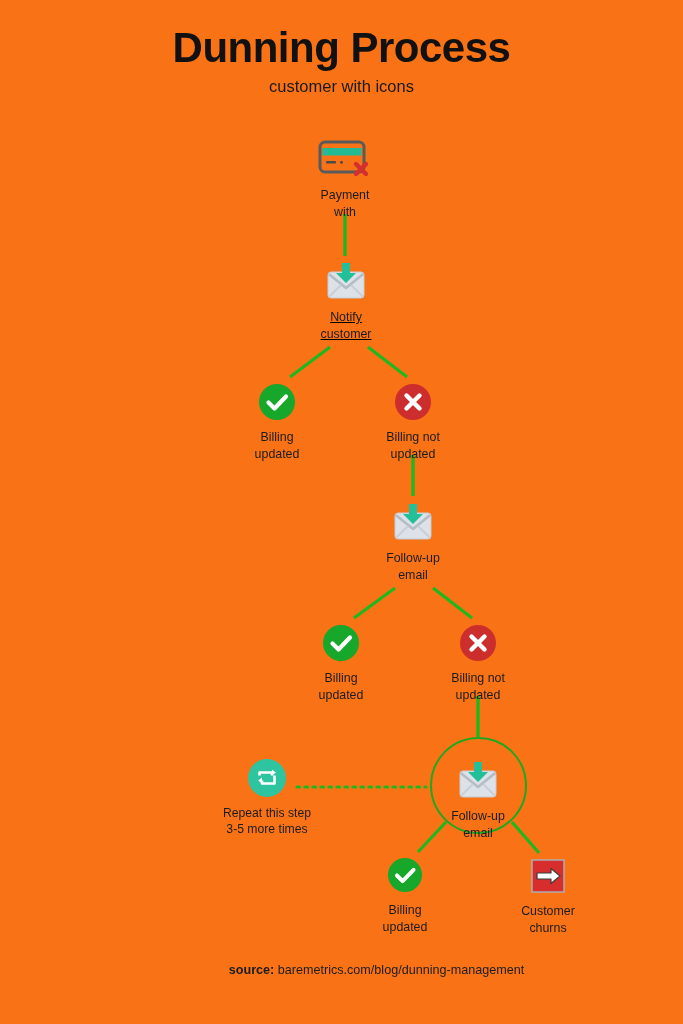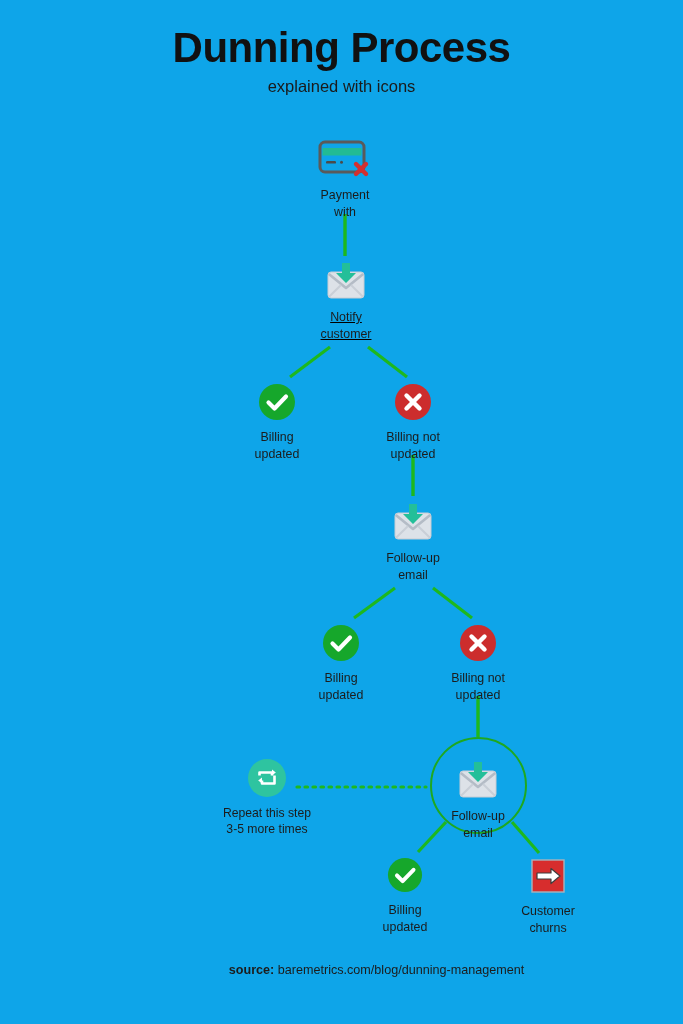--- a/index.html
+++ b/index.html
@@ -10,21 +10,21 @@
     width: 683px;
     height: 1024px;
     background: #e8f8ec;
     font-family: "Liberation Sans", sans-serif;
     overflow: hidden;
   }
   #stage {
     position: relative;
     width: 683px;
     height: 1024px;
-    background: #0ea5e9;
+    background: #f97316;
   }
 
   
   .header {
     position: absolute;
     left: 0;
     top: 26px;
     width: 683px;
     text-align: center;
   }
@@ -103,21 +103,21 @@
 
   svg { display: block; overflow: visible; }
 </style>
 </head>
 <body>
 
 <div id="stage">
 
   <div class="header">
     <div class="title">Dunning Process</div>
-    <div class="subtitle">explained with icons</div>
+    <div class="subtitle">customer with icons</div>
   </div>
 
   <svg id="connectors" viewBox="0 0 683 1024">
 
     <line x1="345" y1="214" x2="345" y2="256" stroke="#1eb81e" stroke-width="3.4"></line>
 
     <line x1="330" y1="347" x2="290" y2="377" stroke="#1eb81e" stroke-width="3.2"></line>
 
     <line x1="368" y1="347" x2="407" y2="377" stroke="#1eb81e" stroke-width="3.2"></line>
 

